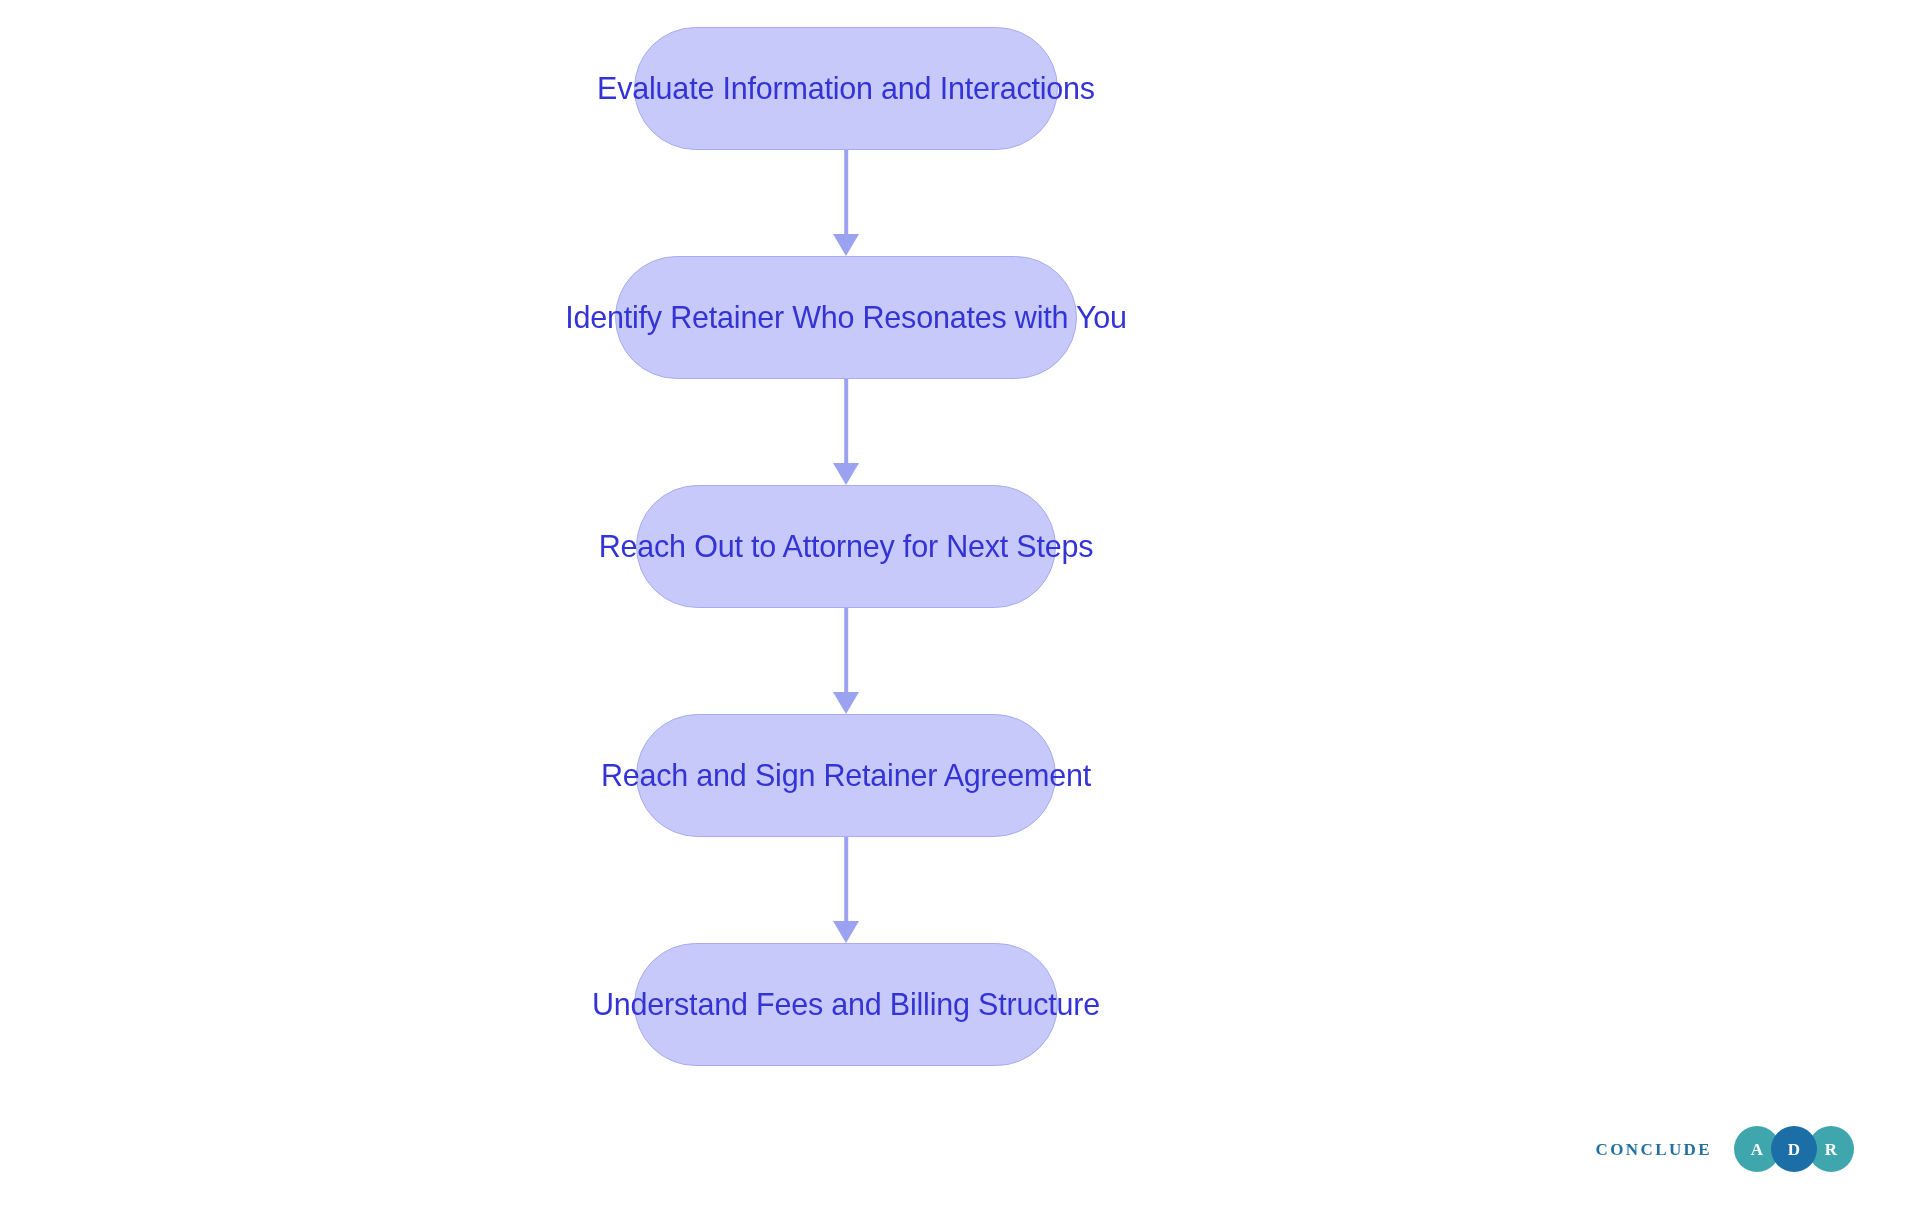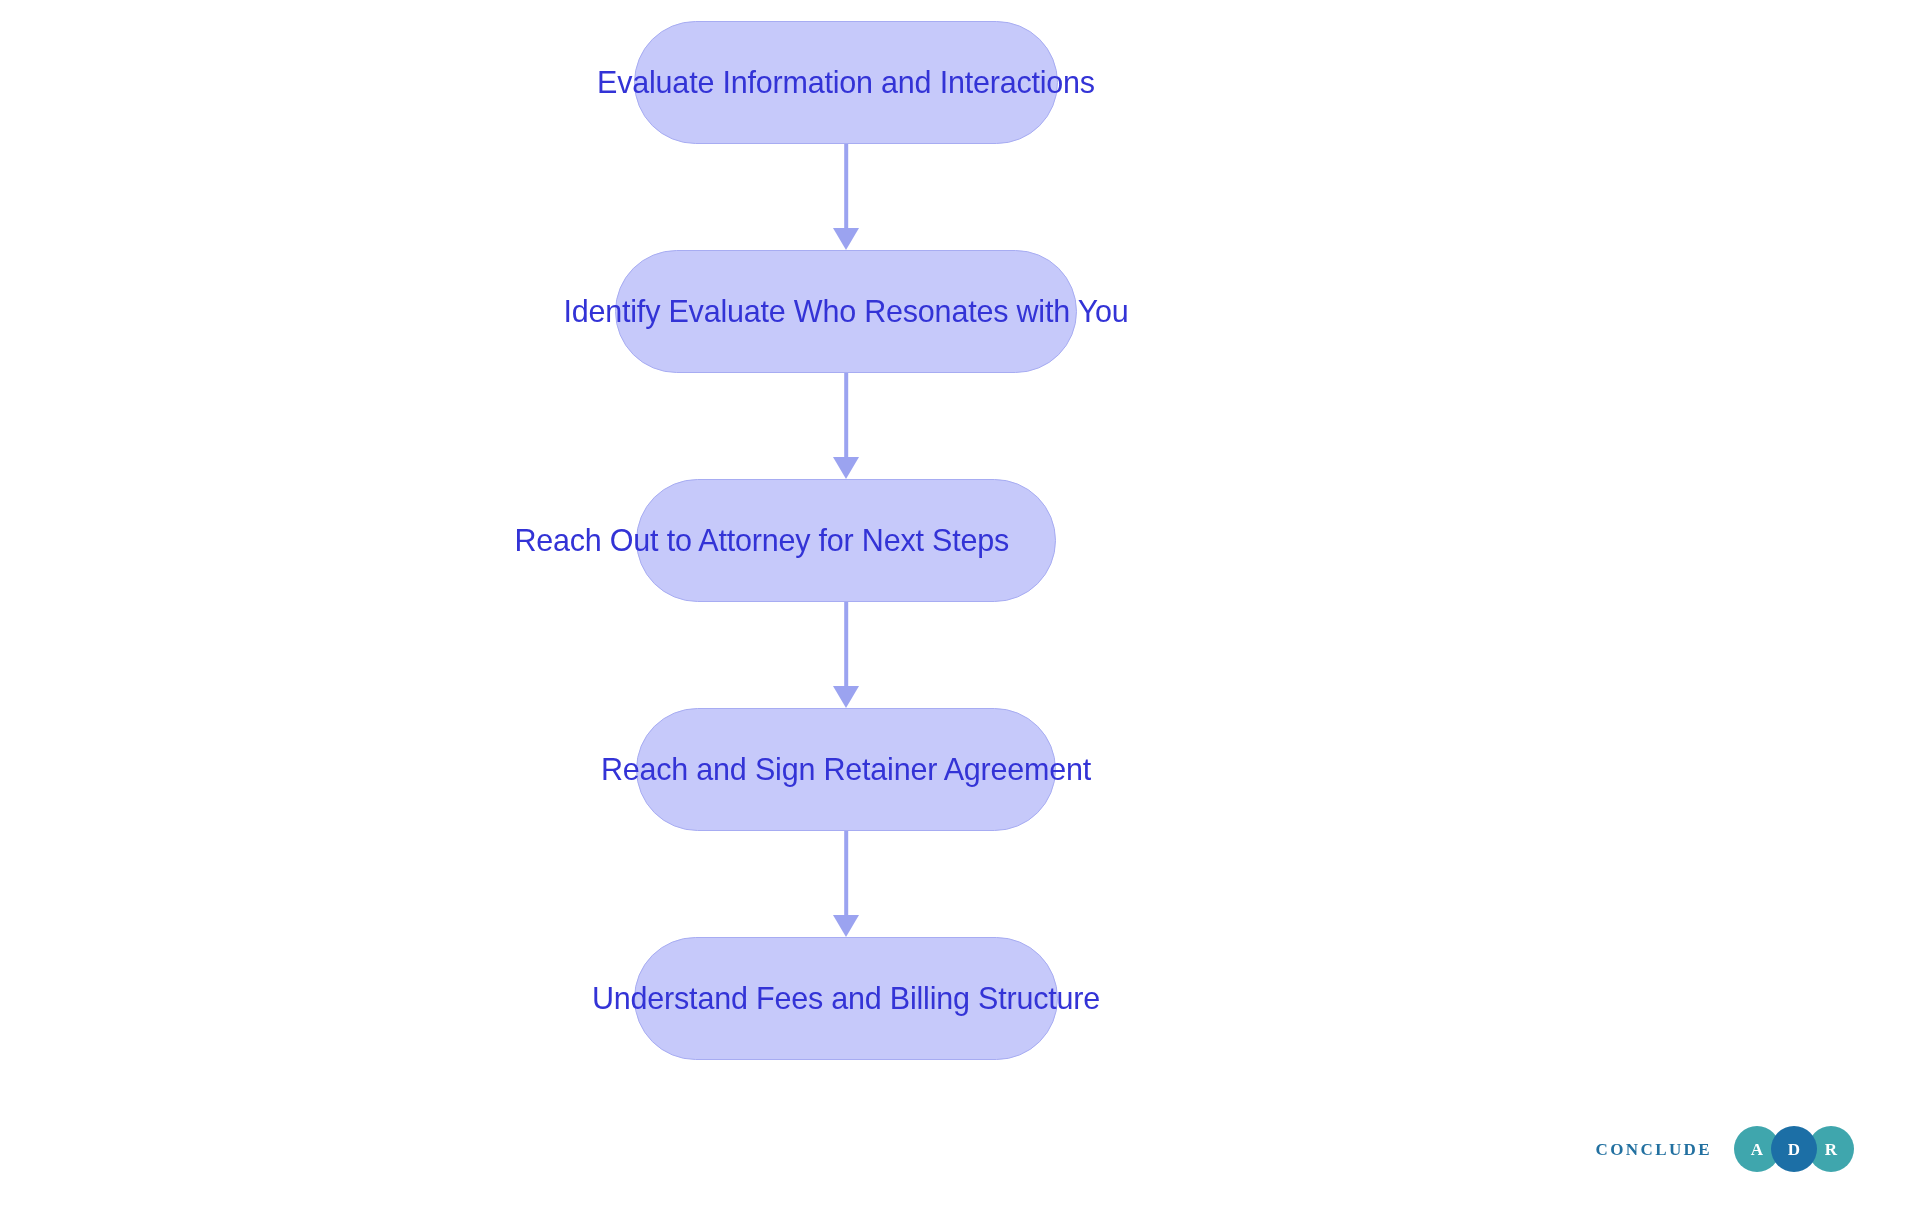--- a/index.html
+++ b/index.html
@@ -13,21 +13,21 @@
     position: relative;
     overflow: hidden;
     font-family: "Liberation Sans", sans-serif;
     -webkit-font-smoothing: antialiased;
   }
 
   
   #flowchart {
     position: absolute;
     left: 0;
-    top: 7px;
+    top: 13px;
     width: 1920px;
     height: 1105px;
   }
 
   .flow-column {
     position: absolute;
     left: 0;
     top: 14px;
     width: 1692px;              
     display: flex;
@@ -54,21 +54,21 @@
     font-size: 30.5px;
     line-height: 1.15;
     letter-spacing: -0.2px;
     white-space: nowrap;
     font-weight: 400;
   }
 
   
   .node.n0 { width: 424px; }
   .node.n1 { width: 462px; }
-  .node.n2 { width: 420px; justify-content: flex-end; }
+  .node.n2 { width: 420px; }
   .node.n3 { width: 420px; }
   .node.n4 { width: 424px; }
 
   
   .connector {
     position: relative;
     width: 30px;
     height: 106px;
     z-index: 1;
   }
@@ -142,21 +142,21 @@
     <div class="node n0">
       <span class="node-label">Evaluate Information and Interactions</span>
     </div>
 
     <div class="connector">
       <span class="stem"></span>
       <span class="head"></span>
     </div>
 
     <div class="node n1">
-      <span class="node-label">Identify Evaluate Who Resonates with You</span>
+      <span class="node-label">Identify Retainer Who Resonates with You</span>
     </div>
 
     <div class="connector">
       <span class="stem"></span>
       <span class="head"></span>
     </div>
 
     <div class="node n2">
       <span class="node-label">Reach Out to Attorney for Next Steps</span>
     </div>

